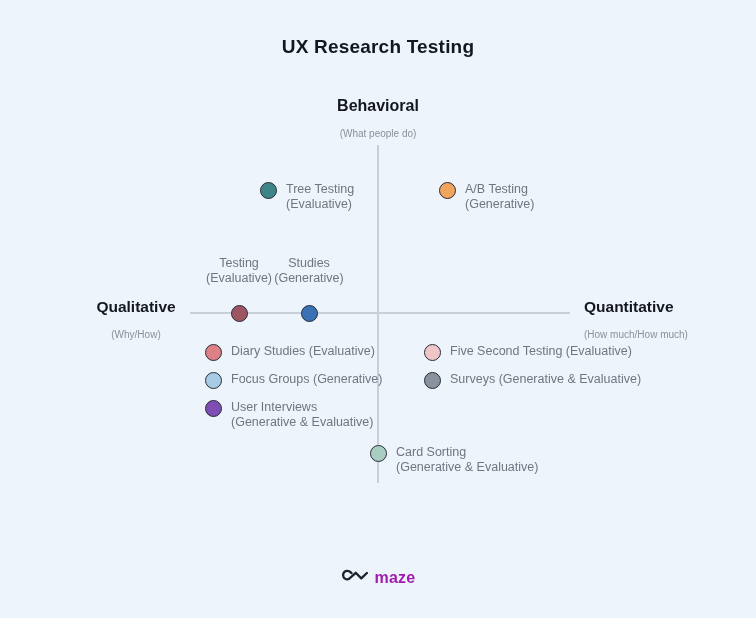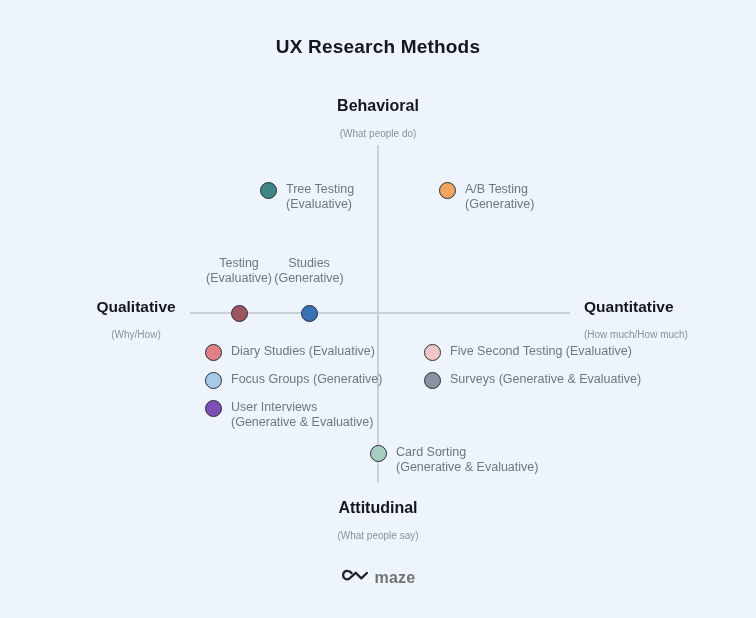--- a/index.html
+++ b/index.html
@@ -47,39 +47,35 @@
     position: absolute;
     font-size: 12.5px; line-height: 15px; color: #6f7680;
     white-space: nowrap;
   }
   .point-label.above { text-align: center; white-space: normal; }
 
   .footer {
     position: absolute; left: 0; right: 0; top: 568px;
     display: flex; align-items: center; justify-content: center; gap: 7px;
   }
-  .brand-text { font-size: 16px; font-weight: 700; color: #737373; letter-spacing: 0.2px; }
+  .brand-text { font-size: 16px; font-weight: 700; color: #a21caf; letter-spacing: 0.2px; }
   .logo-svg { display: block; }
 </style>
 </head>
 <body>
 
 <div class="canvas">
 
-  <div class="title">UX Research Methods</div>
+  <div class="title">UX Research Testing</div>
 
   <div class="axis-block axis-top">
     <div class="axis-heading">Behavioral</div>
     <div class="axis-caption">(What people do)</div>
   </div>
 
-  <div class="axis-block axis-bottom">
-    <div class="axis-heading">Attitudinal</div>
-    <div class="axis-caption">(What people say)</div>
-  </div>
 
   <div class="axis-block axis-left">
     <div class="axis-heading">Qualitative</div>
     <div class="axis-caption">(Why/How)</div>
   </div>
 
   <div class="axis-block axis-right">
     <div class="axis-heading">Quantitative</div>
     <div class="axis-caption">(How much/How much)</div>
   </div>

